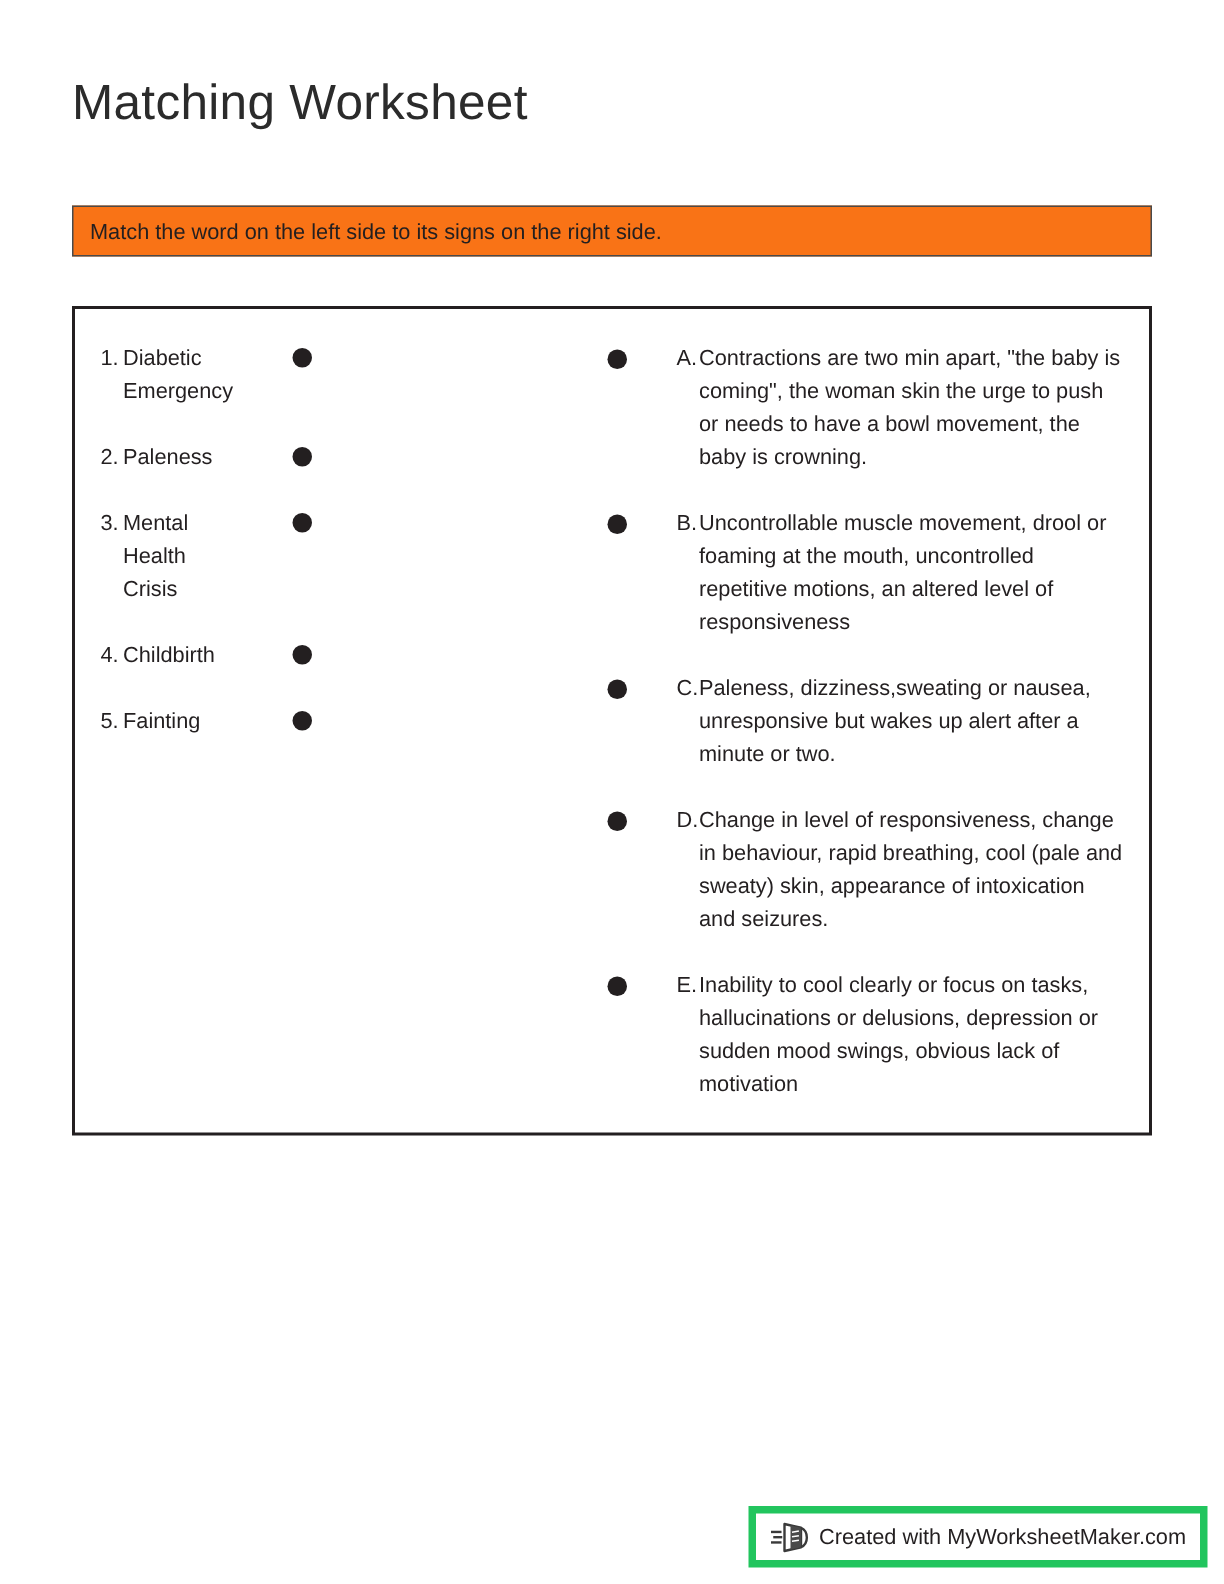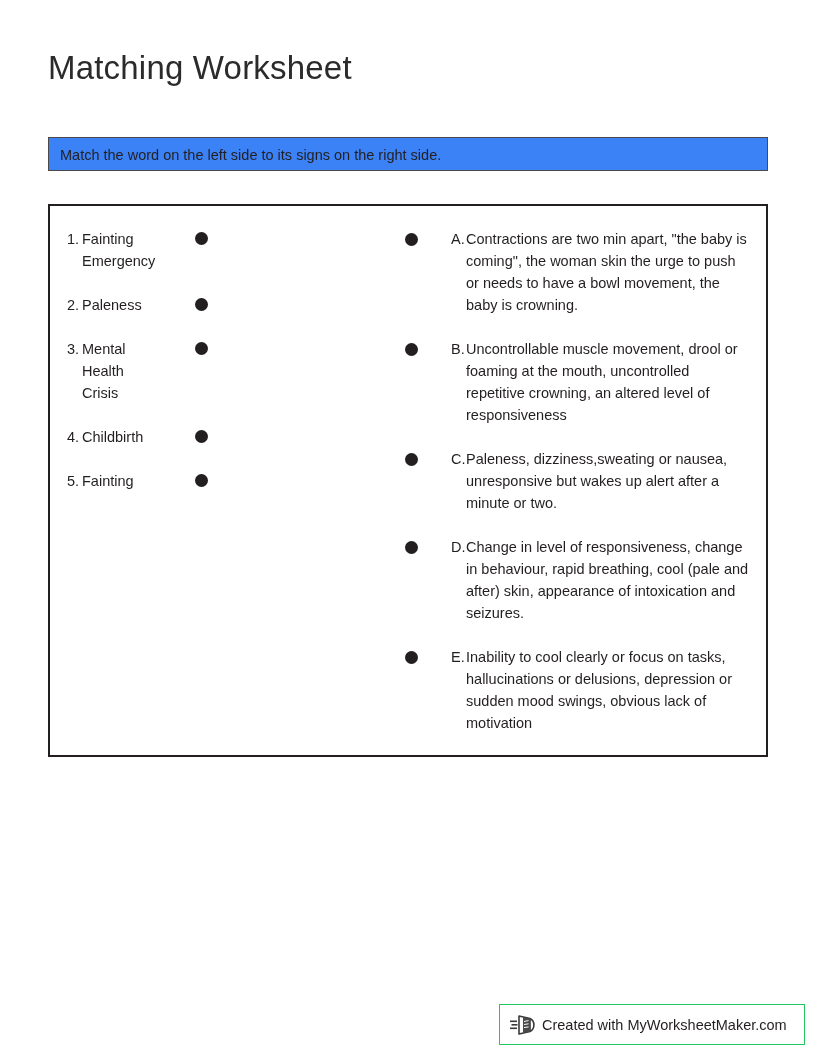--- a/index.html
+++ b/index.html
@@ -38,21 +38,21 @@
 
   
   .instruction-box {
     position: absolute;
     left: 48px;
     top: 137px;
     width: 720px;
     height: 34px;
     box-sizing: border-box;
     border: 1px solid #4a4a4a;
-    background: #3b82f6;
+    background: #f97316;
   }
   .instruction-text {
     position: absolute;
     left: 11px;
     top: 8px;
     font-size: 14.5px;
     line-height: 18px;
     color: #231f20;
     white-space: nowrap;
   }
@@ -150,21 +150,21 @@
   }
 
   
   .footer-badge {
     position: absolute;
     left: 499px;
     top: 1004px;
     width: 306px;
     height: 41px;
     box-sizing: border-box;
-    border: 1px solid #22c55e;
+    border: 5px solid #22c55e;
     background: #ffffff;
     display: flex;
     align-items: center;
     padding-left: 10px;
   }
   .footer-logo {
     width: 26px;
     height: 24px;
     flex: 0 0 26px;
     margin-right: 6px;
@@ -187,21 +187,21 @@
   <div class="instruction-box">
     <div class="instruction-text">Match the word on the left side to its signs on the right side.</div>
   </div>
 
   <div class="match-box">
 
     <div class="left-col">
       <div class="term-row">
         <div class="term-label">
           <span class="term-num">1.</span>
-          <span>Fainting Emergency</span>
+          <span>Diabetic Emergency</span>
         </div>
         <span class="term-dot"></span>
       </div>
 
       <div class="term-row">
         <div class="term-label">
           <span class="term-num">2.</span>
           <span>Paleness</span>
         </div>
         <span class="term-dot"></span>
@@ -238,37 +238,37 @@
         <div class="answer-text">
           <span class="answer-letter">A.</span>
           <span>Contractions are two min apart, "the baby is coming", the woman skin the urge to push or needs to have a bowl movement, the baby is crowning.</span>
         </div>
       </div>
 
       <div class="answer-row">
         <span class="answer-dot"></span>
         <div class="answer-text">
           <span class="answer-letter">B.</span>
-          <span>Uncontrollable muscle movement, drool or foaming at the mouth, uncontrolled repetitive crowning, an altered level of responsiveness</span>
+          <span>Uncontrollable muscle movement, drool or foaming at the mouth, uncontrolled repetitive motions, an altered level of responsiveness</span>
         </div>
       </div>
 
       <div class="answer-row">
         <span class="answer-dot"></span>
         <div class="answer-text">
           <span class="answer-letter">C.</span>
           <span>Paleness, dizziness,sweating or nausea, unresponsive but wakes up alert after a minute or two.</span>
         </div>
       </div>
 
       <div class="answer-row">
         <span class="answer-dot"></span>
         <div class="answer-text">
           <span class="answer-letter">D.</span>
-          <span>Change in level of responsiveness, change in behaviour, rapid breathing, cool (pale and after) skin, appearance of intoxication and seizures.</span>
+          <span>Change in level of responsiveness, change in behaviour, rapid breathing, cool (pale and sweaty) skin, appearance of intoxication and seizures.</span>
         </div>
       </div>
 
       <div class="answer-row">
         <span class="answer-dot"></span>
         <div class="answer-text">
           <span class="answer-letter">E.</span>
           <span>Inability to cool clearly or focus on tasks, hallucinations or delusions, depression or sudden mood swings, obvious lack of motivation</span>
         </div>
       </div>

